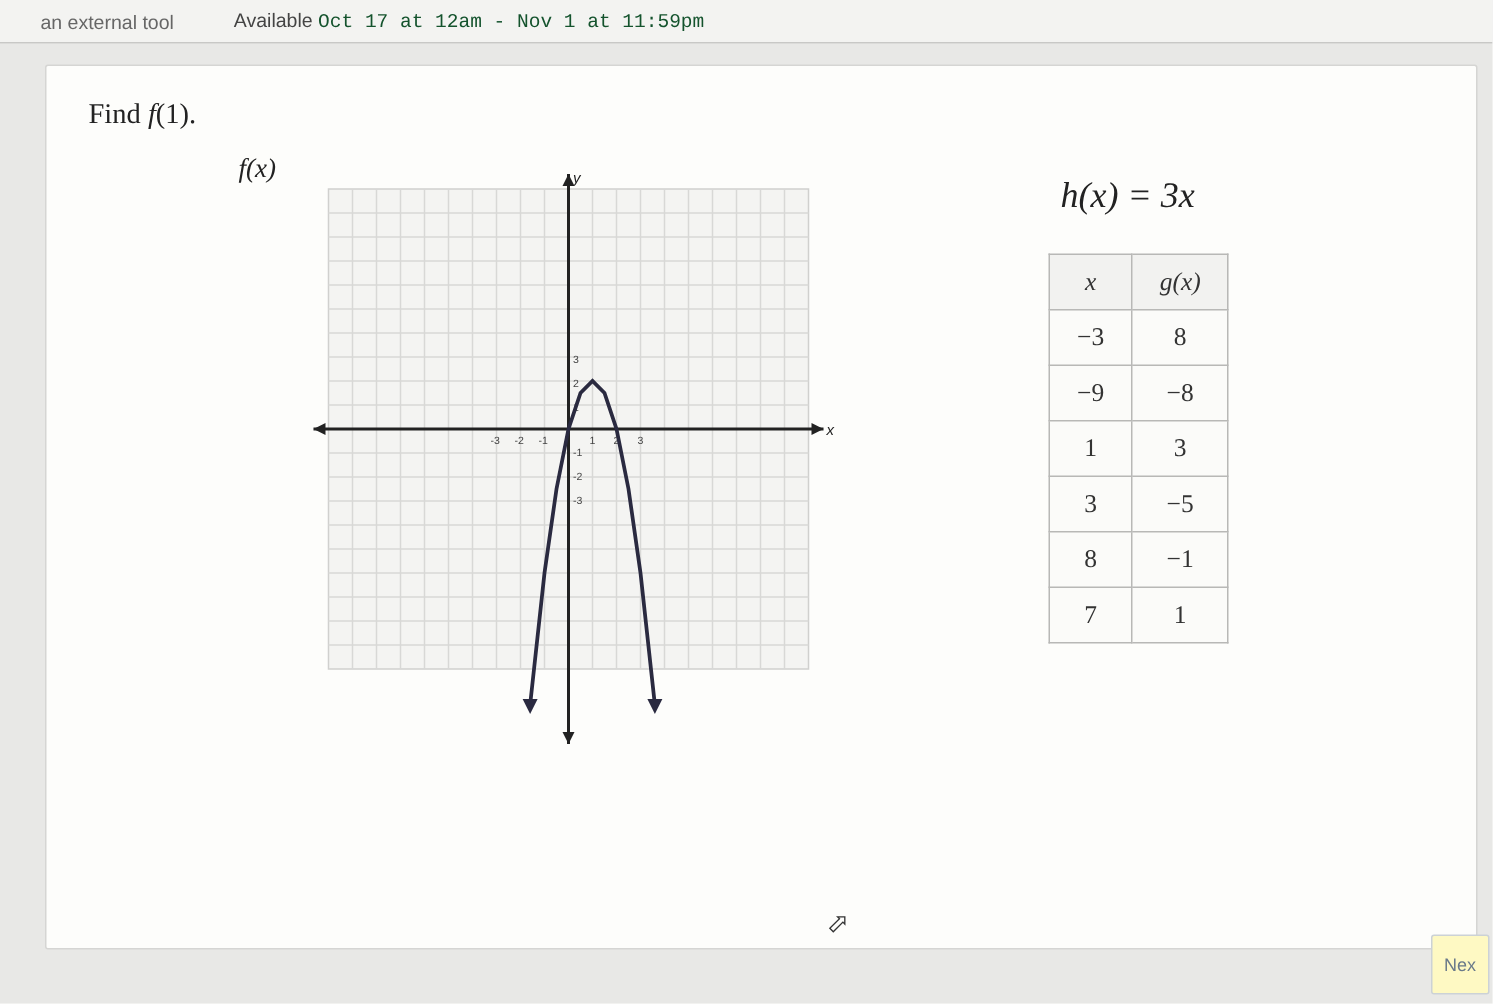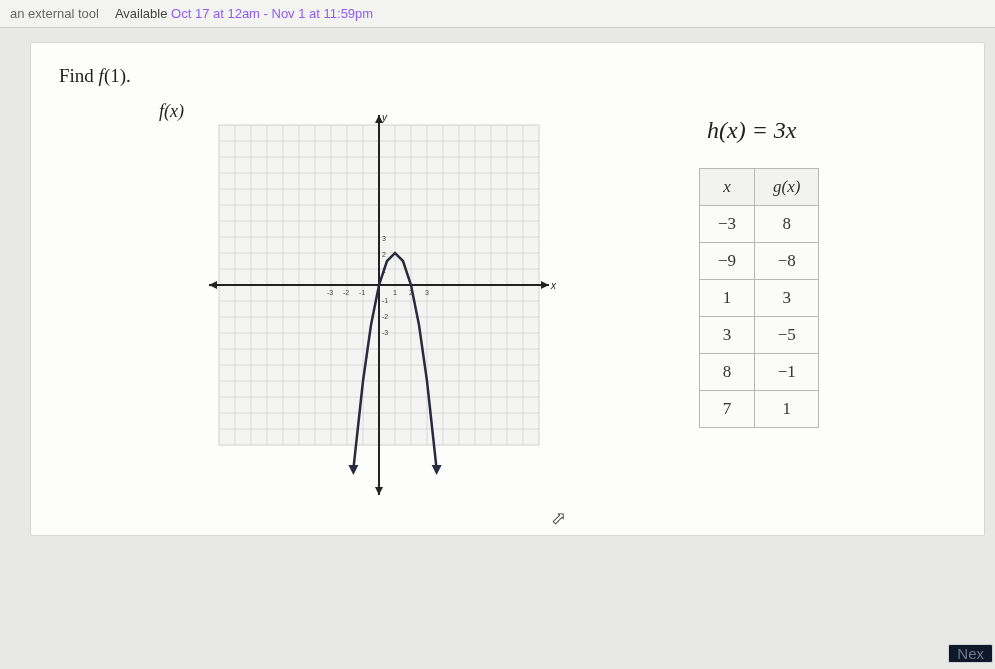--- a/index.html
+++ b/index.html
@@ -7,37 +7,37 @@
       font-family: "Helvetica Neue", Arial, sans-serif;
       background: #e8e8e6;
       width: 995px;
       height: 669px;
       overflow: hidden;
       color: #333;
     }
     .top-bar {
       background: #f3f3f1;
       border-bottom: 1px solid #c8c8c6;
-      padding: 6px 10px;
+      padding: 6px 27px;
       font-size: 13px;
       color: #555;
       display: flex;
-      gap: 16px;
+      gap: 40px;
       align-items: flex-end;
     }
     .top-bar .label { color: #666; }
     .top-bar .avail-label { font-weight: 400; color: #444; }
-    .top-bar .avail-value { color: #8b5cf6; }
+    .top-bar .avail-value { color: #14532d; font-family: Liberation Mono, monospace; }
     .content {
       background: #fdfdfb;
       margin: 14px 10px 0 30px;
       border: 1px solid #d5d5d3;
       border-radius: 2px;
       padding: 22px 28px 30px 28px;
-      height: 494px;
+      height: 590px;
       position: relative;
     }
     .prompt {
       font-size: 19px;
       color: #222;
       font-family: Georgia, "Times New Roman", serif;
       margin-bottom: 18px;
     }
     .prompt .fn { font-style: italic; }
     .main-row {
@@ -81,25 +81,25 @@
     }
     table.gtable th {
       font-weight: normal;
       font-style: italic;
       background: #f2f2f0;
     }
     .next-btn {
       position: absolute;
       right: 2px;
       bottom: 6px;
-      font-size: 15px;
+      font-size: 12px;
       color: #6a7a8a;
-      background: #0f172a;
+      background: #fef9c3;
       border: 1px solid #ccd2d6;
-      padding: 0 8px;
+      padding: 12px 8px;
       border-radius: 2px;
     }
     .cursor {
       position: absolute;
       left: 520px;
       bottom: 6px;
       font-size: 18px;
       color: #333;
       pointer-events: none;
     }

